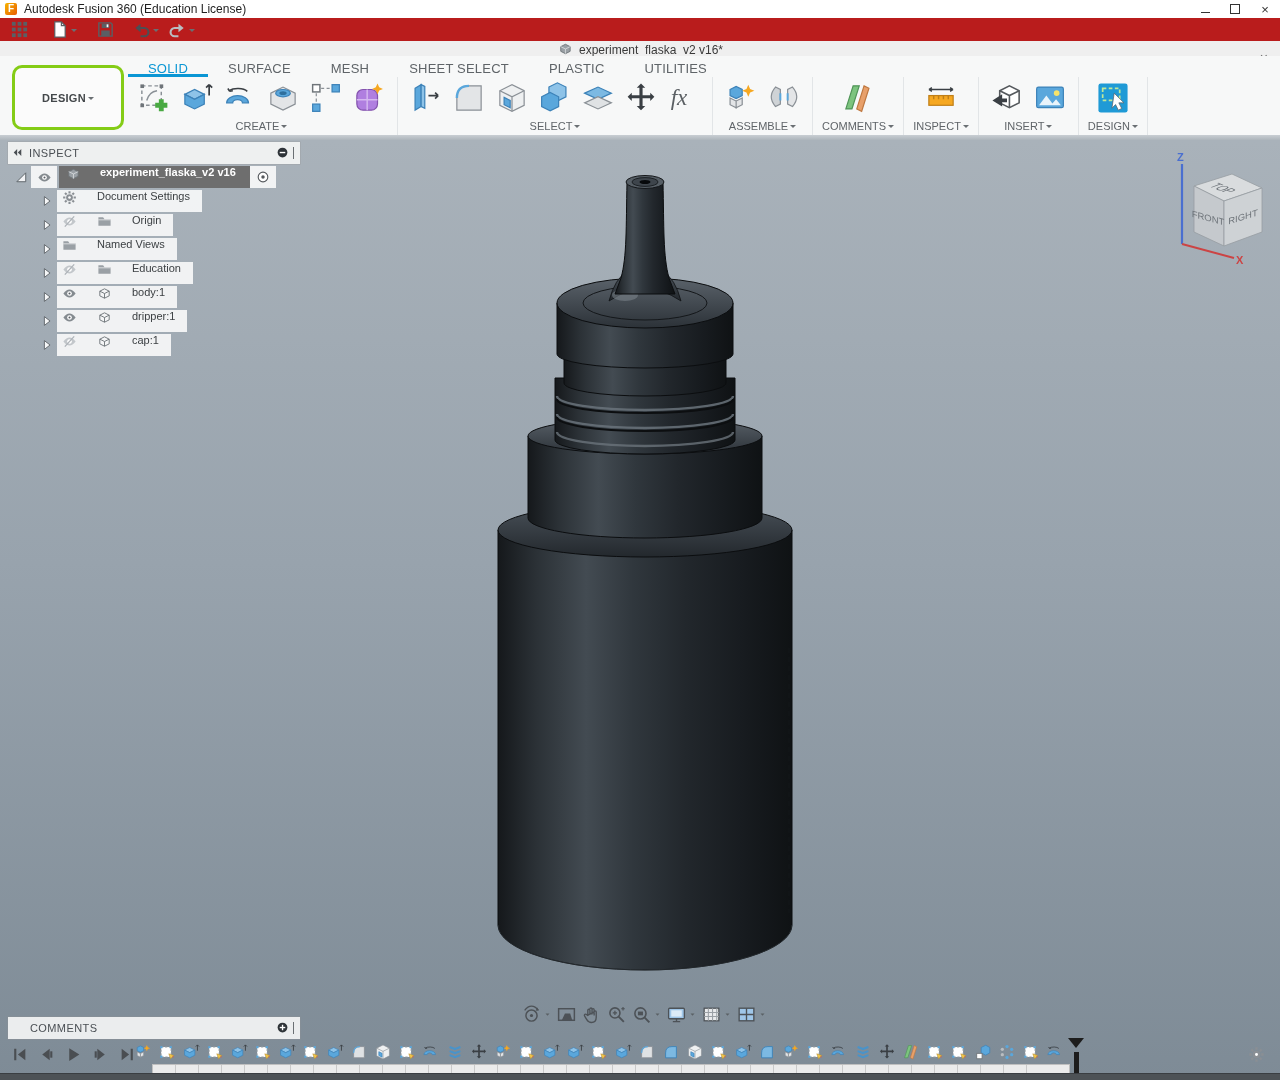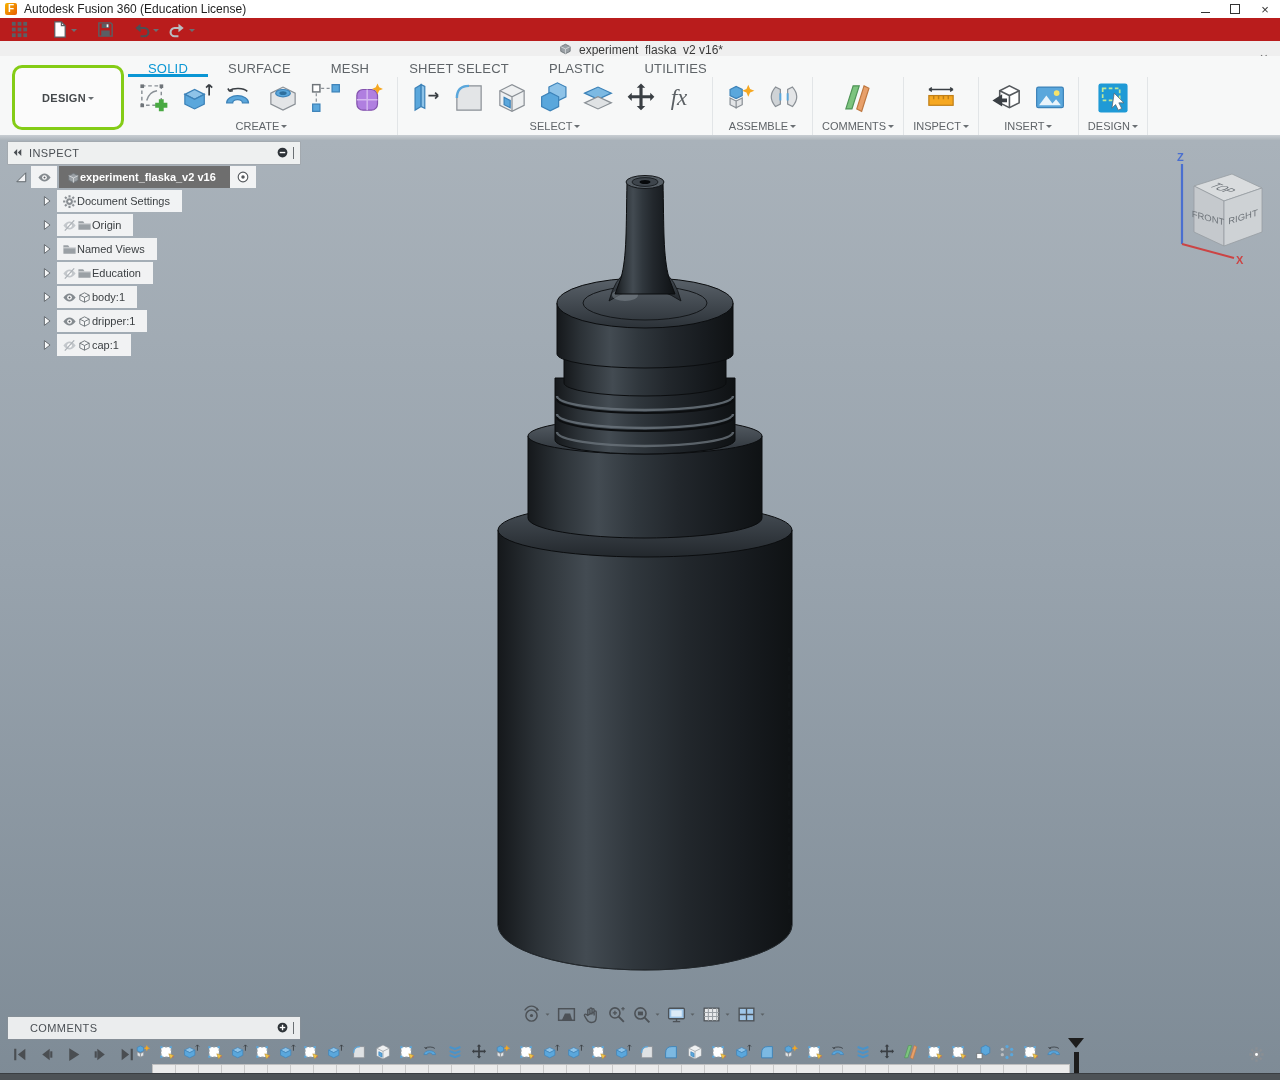--- a/index.html
+++ b/index.html
@@ -47,22 +47,22 @@
   .panel-header{position:absolute;left:8px;width:292px;height:22px;background:rgba(243,244,244,.93);
      display:flex;align-items:center;font-size:11px;color:#4a4f54;letter-spacing:.4px;box-shadow:0 0 0 .5px rgba(150,150,150,.5);}
   .ph-right{margin-left:auto;display:flex;align-items:center;gap:4px;padding-right:4px;}
   .grip{width:2px;height:12px;border-left:1.6px solid #6a6f73;}
   .btree{position:absolute;left:8px;top:26px;font-size:11px;color:#3c4043;}
   .trow{display:flex;align-items:center;height:22px;margin-bottom:2px;}
   .texp{width:15px;height:15px;margin:0 2px 0 6px;flex:none;}
   .trow.child .texp{margin-left:32px;}
   .tibox{background:rgba(252,252,252,.88);width:26px;height:22px;display:flex;align-items:center;
          justify-content:center;margin-right:2px;flex:none;}
-  .tbox{display:flex;align-items:center;background:rgba(252,252,252,.88);height:22px;
-        padding:0 12px 0 5px;gap:0;}
+  .tbox{display:flex;align-items:flex-start;background:rgba(252,252,252,.88);height:22px;
+        padding:0 12px 0 5px;gap:20px;}
   .tbox.root{background:#6e6e6e;color:#fff;font-weight:bold;padding:0 14px 0 6px;}
   
   .navbar{position:absolute;left:521px;top:862px;height:24px;display:flex;align-items:center;gap:4px;}
   .nav-item{display:flex;align-items:center;gap:1px;}
   .timeline{position:absolute;left:0;top:898px;width:1280px;height:42px;}
   .tl-playback{position:absolute;left:10px;top:7px;display:flex;gap:9px;align-items:center;}
   .tl-features{position:absolute;left:134px;top:5px;display:flex;gap:6px;align-items:center;}
   .tl-icon{width:18px;height:18px;display:flex;align-items:center;justify-content:center;}
   .tl-ruler{position:absolute;left:152px;top:26px;width:916px;height:10px;background:#ebebeb;
             border:1px solid #bfbfbf;display:flex;}

